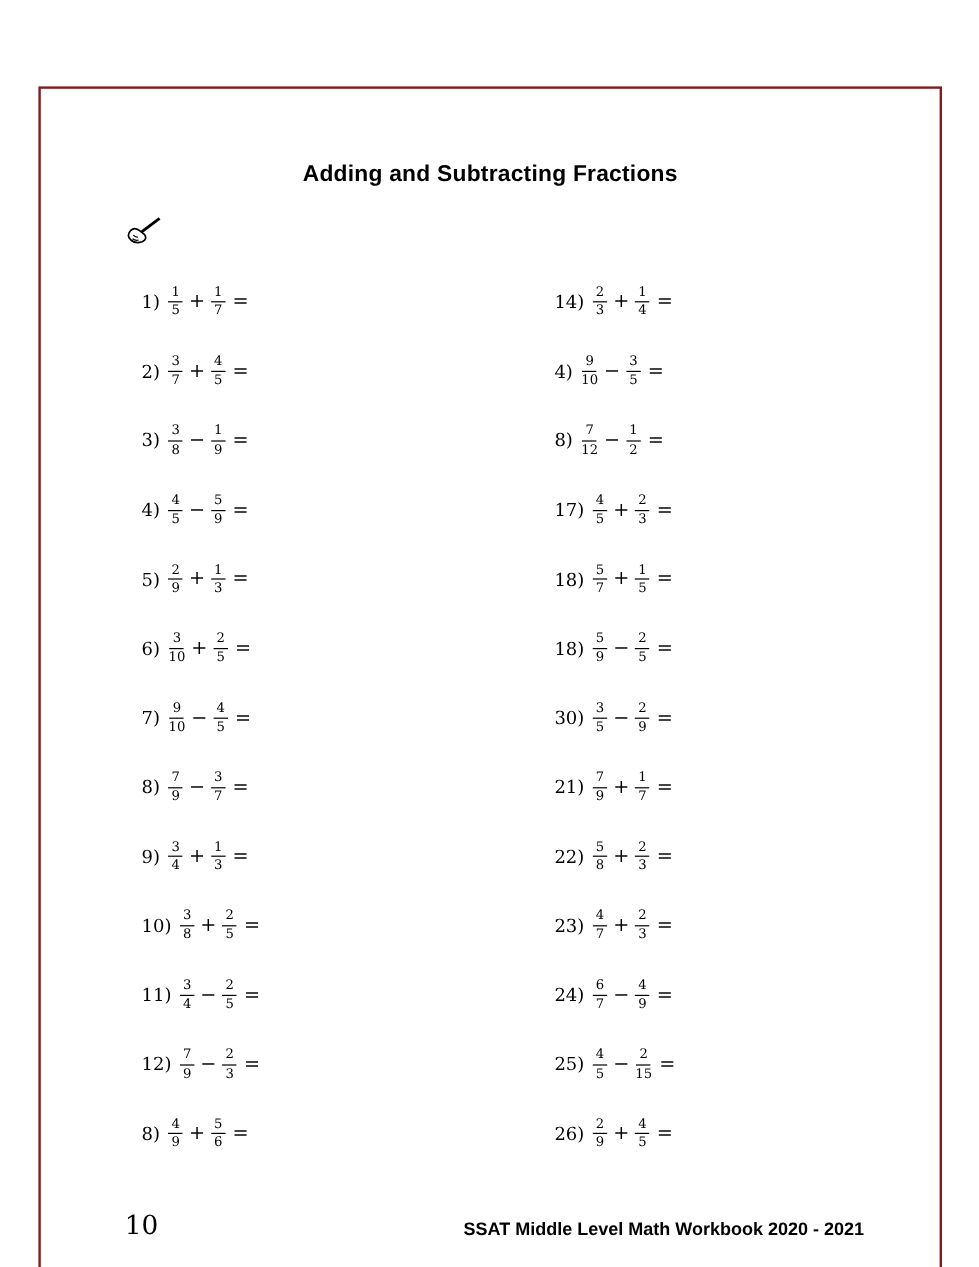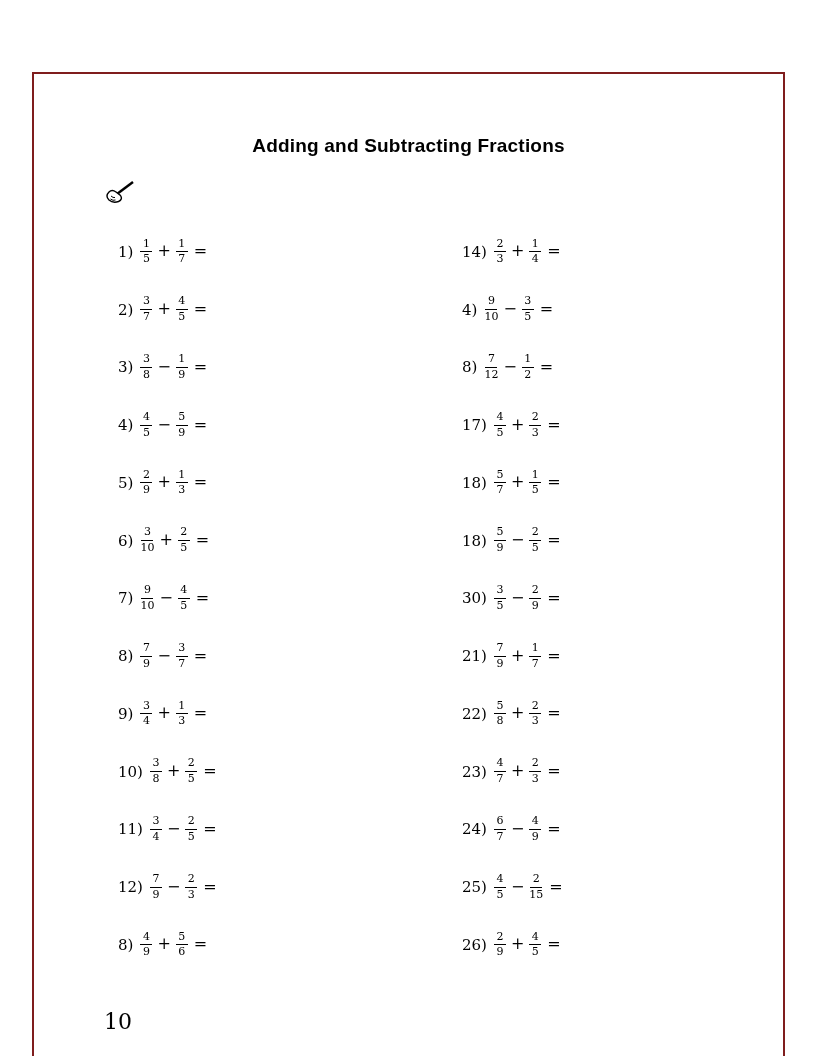--- a/index.html
+++ b/index.html
@@ -449,15 +449,16 @@
           <span class="op">+</span>
           <span class="frac">
             <span class="num">4</span>
             <span class="den">5</span>
           </span>
           <span class="eq">=</span>
         </div>
       </div>
 
     <span class="pageno">10</span>
+    <span class="book">SSAT Middle Level Math Workbook 2020 - 2021</span>
 
   </div>
 </div>
 
 </body></html>

